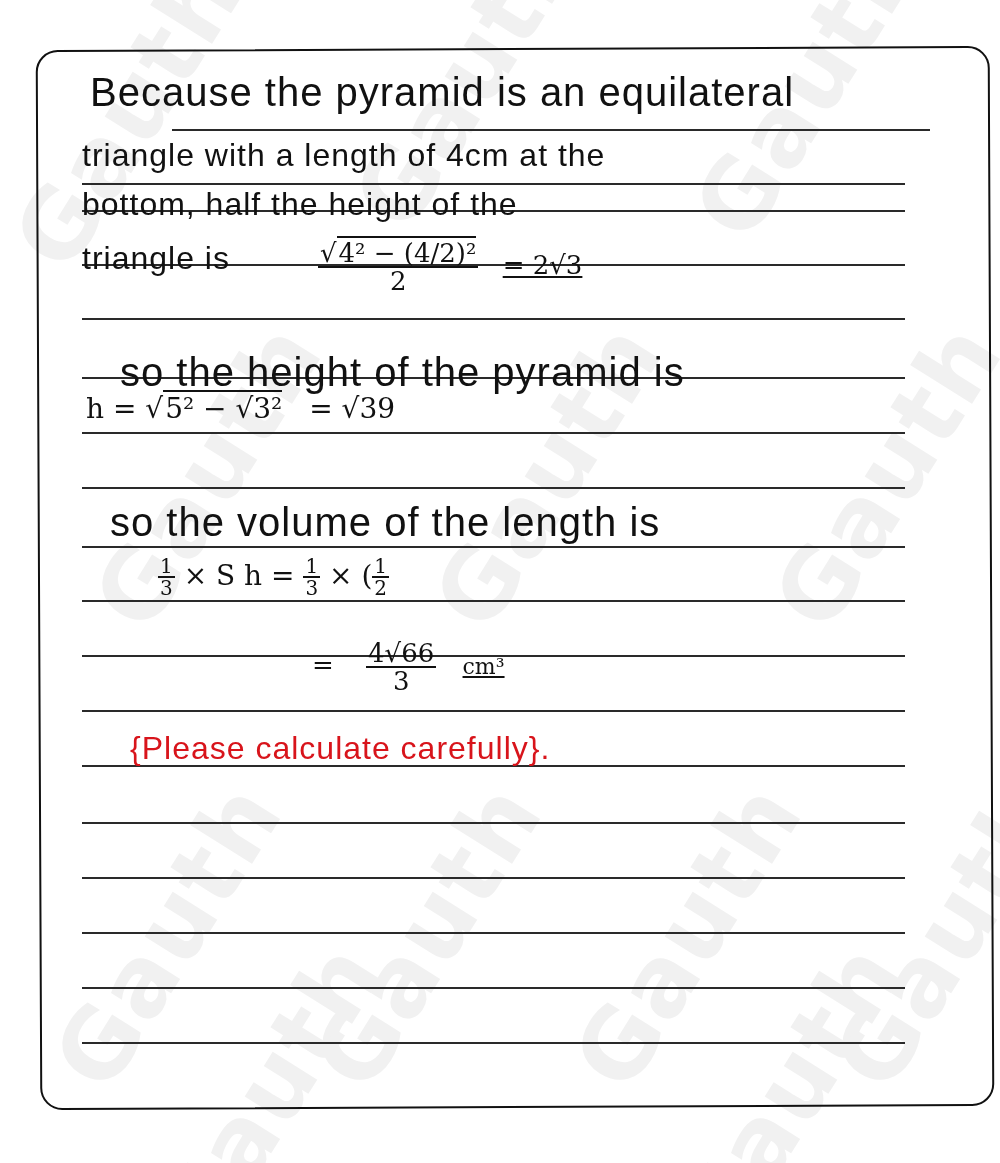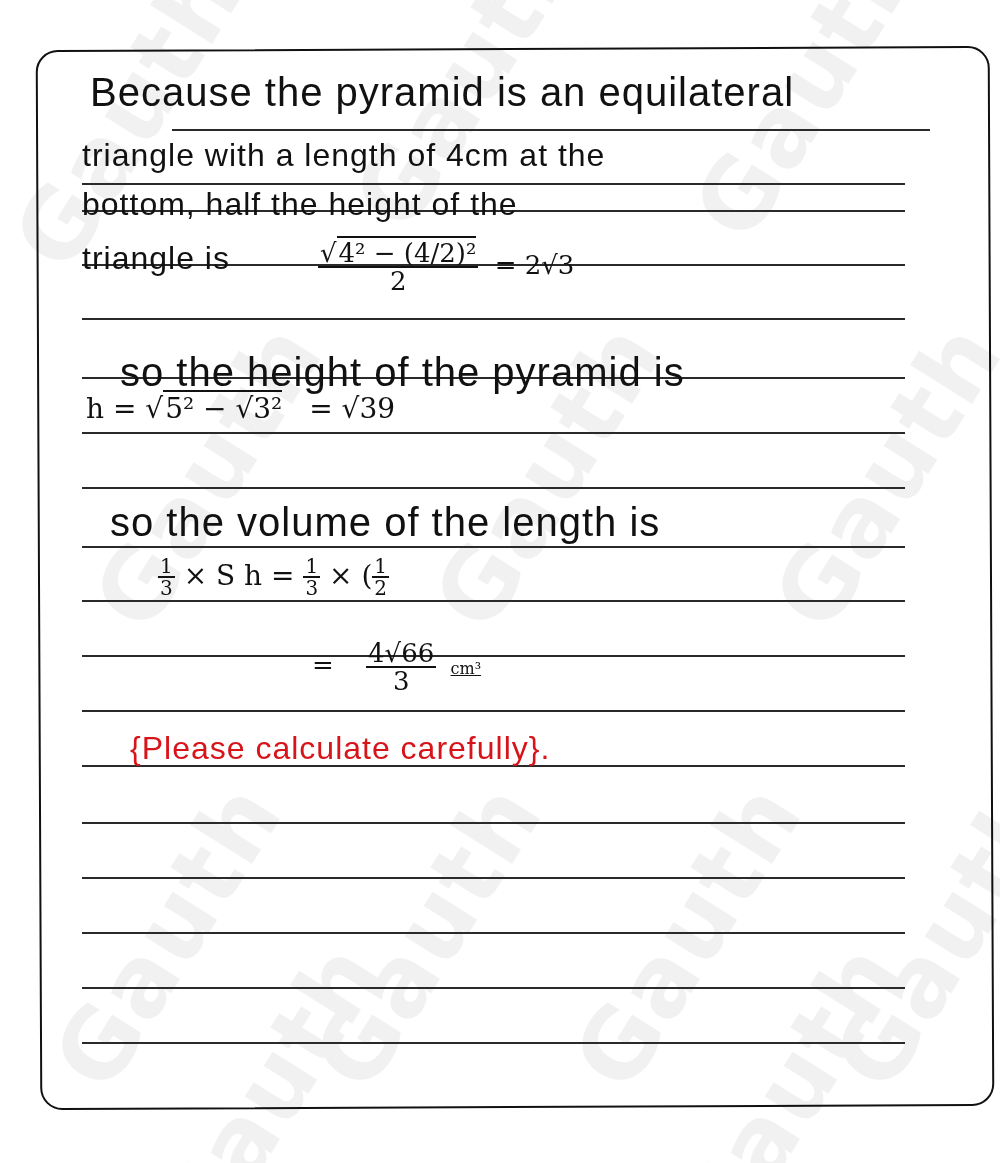--- a/index.html
+++ b/index.html
@@ -74,21 +74,21 @@
 <div class="hw big" style="left:90px;top:70px;">Because the pyramid is an equilateral</div>
 <div class="hw mid" style="left:82px;top:137px;">triangle with a length of 4cm at the</div>
 <div class="hw mid" style="left:82px;top:186px;">bottom, half the height of the</div>
 <div class="hw mid" style="left:82px;top:240px;">triangle is</div>
 
 <div class="math" style="left:318px;top:240px;font-size:26px;">
   <span class="frac">
     <span class="num">√<span class="sqrt">4² − (4/2)²</span></span>
     <span>2</span>
   </span>
-  <span style="margin-left:8px;">= 2√3</span>
+  <span style="margin-left:16px;text-decoration:underline;">= 2√3</span>
 </div>
 
 <div class="hw big" style="left:120px;top:350px;">so the height of the pyramid is</div>
 
 <div class="math" style="left:86px;top:392px;font-size:28px;">
   <span>h = </span>√<span class="sqrt">5² − √3²</span>
   <span style="margin-left:18px;">= √39</span>
 </div>
 
 <div class="hw big" style="left:110px;top:500px;">so the volume of the length is</div>
@@ -108,16 +108,16 @@
       <span>2</span>
     </span>
 </div>
 
 <div class="math" style="left:312px;top:640px;font-size:26px;">
   <span>=</span>
   <span class="frac" style="margin-left:24px;">
       <span class="num">4√66</span>
       <span>3</span>
     </span>
-  <span style="font-size:16px;margin-left:6px;text-decoration:underline;">cm³</span>
+  <span style="font-size:22px;margin-left:18px;text-decoration:underline;">cm³</span>
 </div>
 
 <div class="hw mid red" style="left:130px;top:730px;">{Please calculate carefully}.</div>
 
 </body></html>

